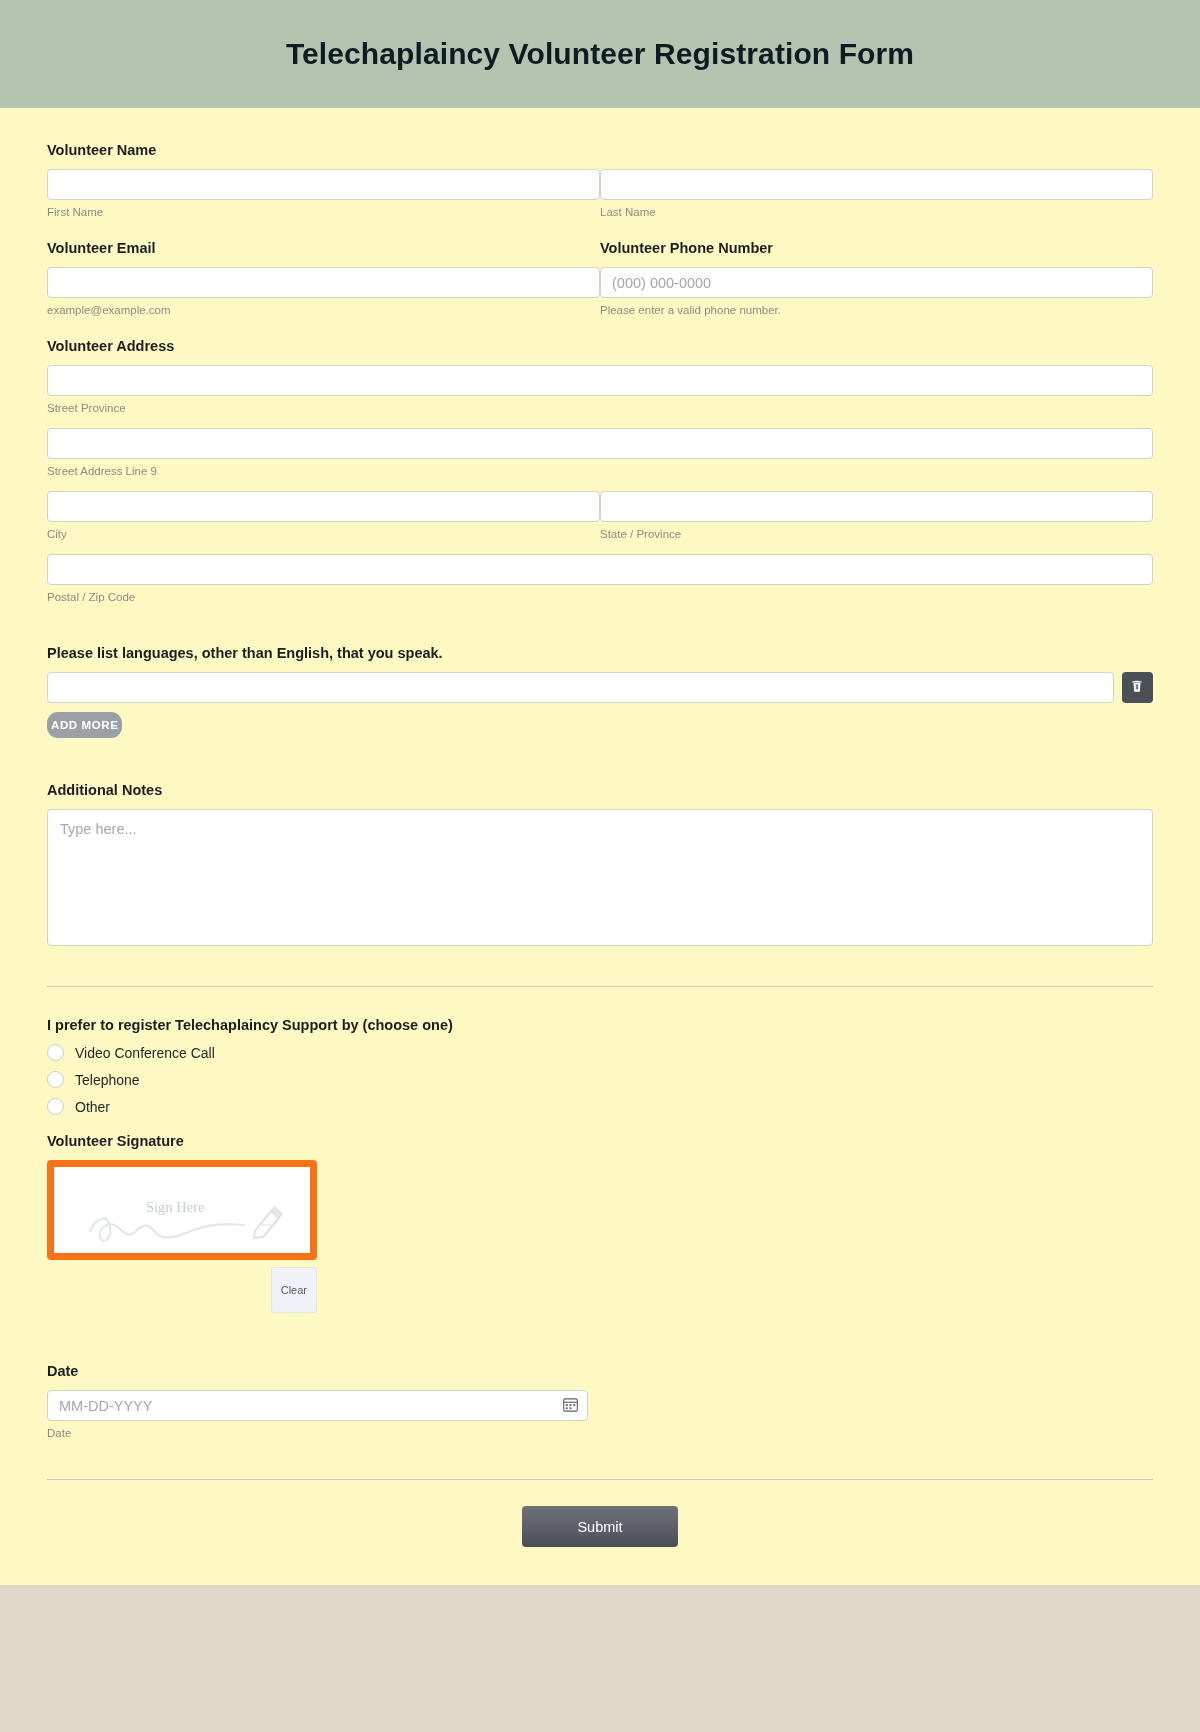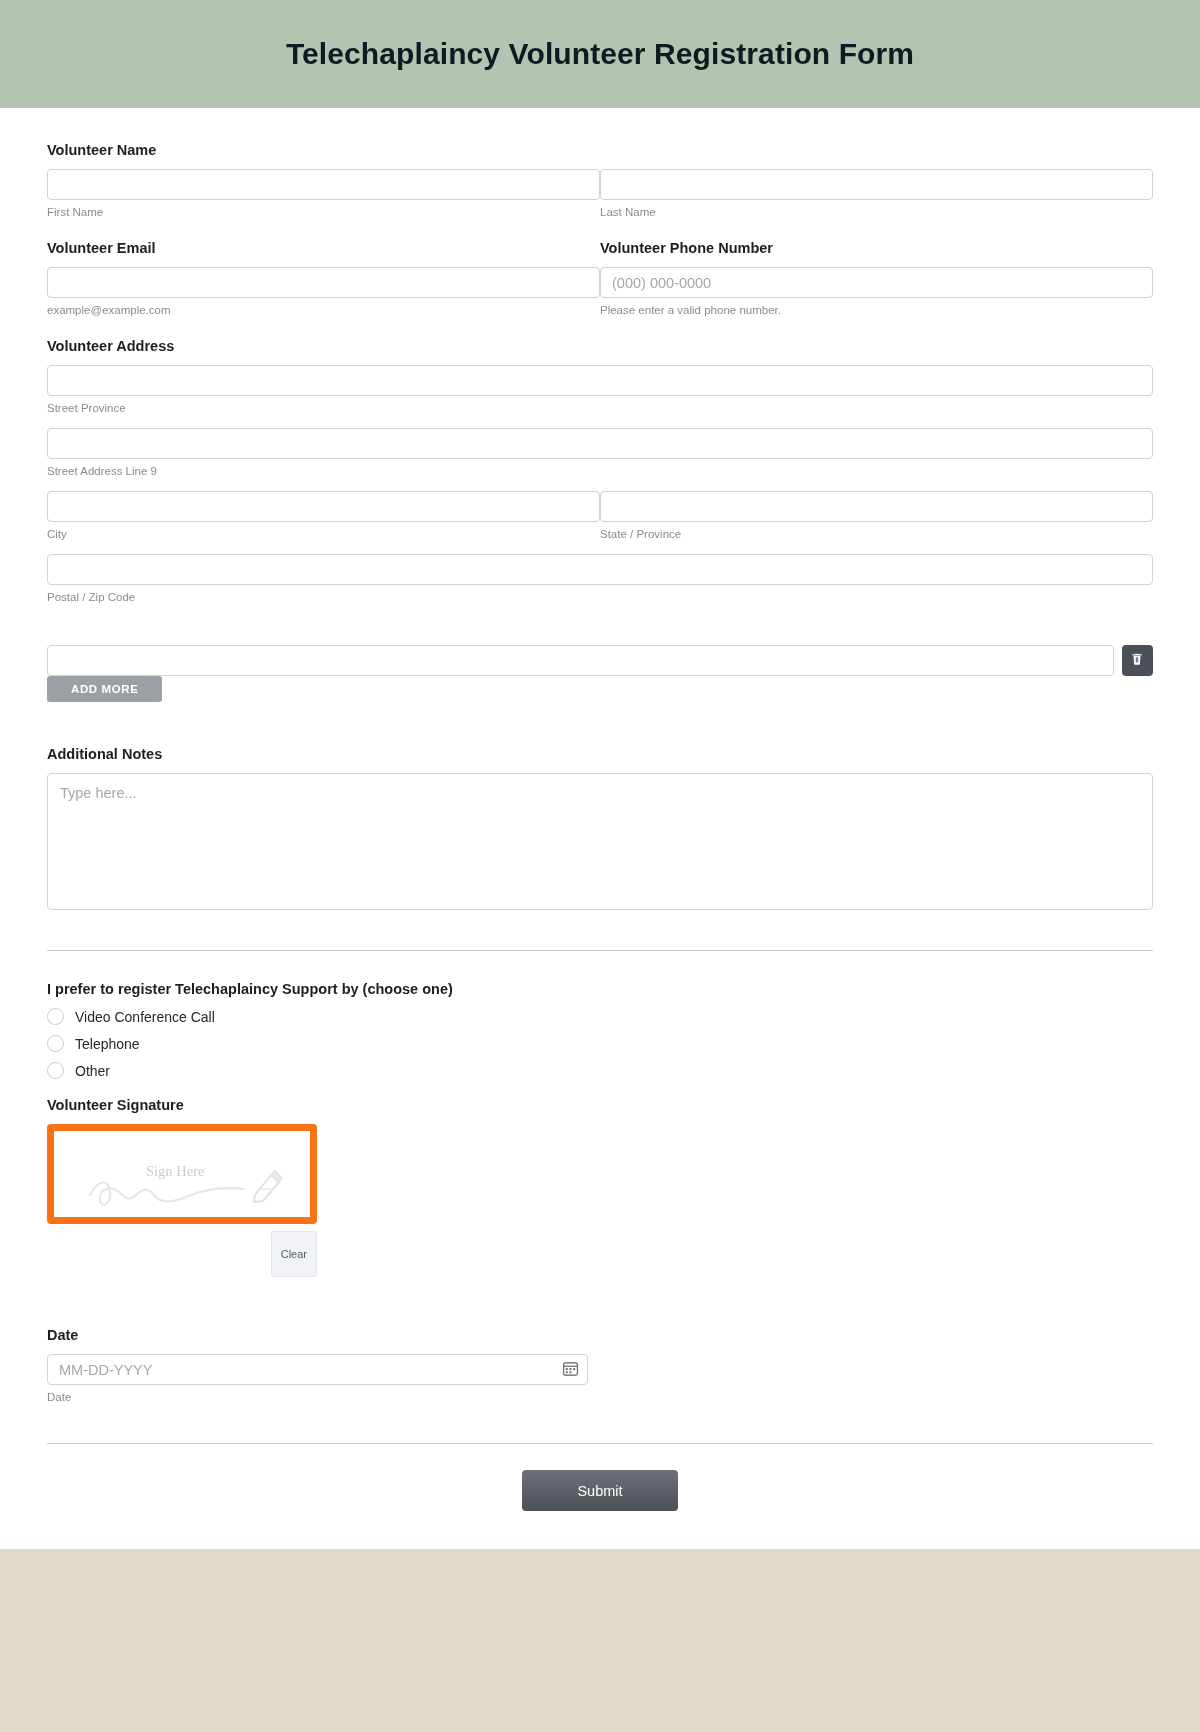--- a/index.html
+++ b/index.html
@@ -4,21 +4,21 @@
 <style>
   * { box-sizing: border-box; }
   html, body {
     margin: 0; padding: 0;
     width: 1200px;
     background: #e0d8c8;
     font-family: "Liberation Sans", sans-serif;
   }
   body { width: 1200px; min-height: 1732px; }
 
-  .page { width: 1200px; background: #ffffff; }
+  .page { width: 1200px; background: #fef9c3; }
 
   
   .form-header {
     background: #b4c4b0;
     height: 108px;
     display: flex;
     align-items: center;
     justify-content: center;
   }
   .form-header h1 {
@@ -81,28 +81,29 @@
     background: #4a5057;
     border: none;
     border-radius: 4px;
     color: #ffffff;
     display: flex; align-items: center; justify-content: center;
     cursor: pointer;
   }
   .trash-btn svg { width: 14px; height: 14px; fill: #ffffff; }
 
   .addmore-btn {
+    margin-top: 9px;
     background: #9aa0a6;
     color: #ffffff;
     border: none;
-    border-radius: 3px;
+    border-radius: 11px;
     font-size: 11.5px;
     font-weight: bold;
     letter-spacing: 0.6px;
-    padding: 7px 24px;
+    padding: 7px 4px;
     cursor: pointer;
     font-family: "Liberation Sans", sans-serif;
   }
 
   .divider {
     height: 1px;
     background: #d2cabb;
     margin: 36px 0 30px 0;
   }
 
@@ -254,20 +255,21 @@
         </div>
       </div>
 
       <div style="height:14px;"></div>
 
       <input class="txt" type="text" value="" style="">
       <span class="sub-label">Postal / Zip Code</span>
     </div>
 
     <div class="field-block" style="margin-top:42px;">
+      <span class="field-label">Please list languages, other than English, that you speak.</span>
       <div class="lang-row">
         <input class="txt lang-input" type="text" value="" style="">
         <button class="trash-btn">
           <span>
             <svg viewBox="0 0 24 24">
                 <path d="M9 3v1H4v2h16V4h-5V3H9zM6 7l1 13a2 2 0 0 0 2 2h6a2 2 0 0 0 2-2l1-13H6zm4 2h1.5v9H10V9zm2.5 0H14v9h-1.5V9z"></path>
               </svg>
           </span>
         </button>
       </div>

